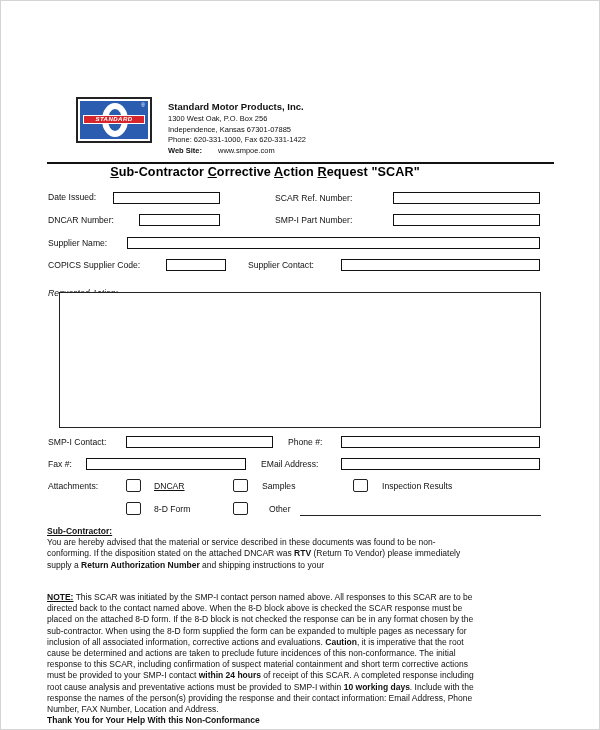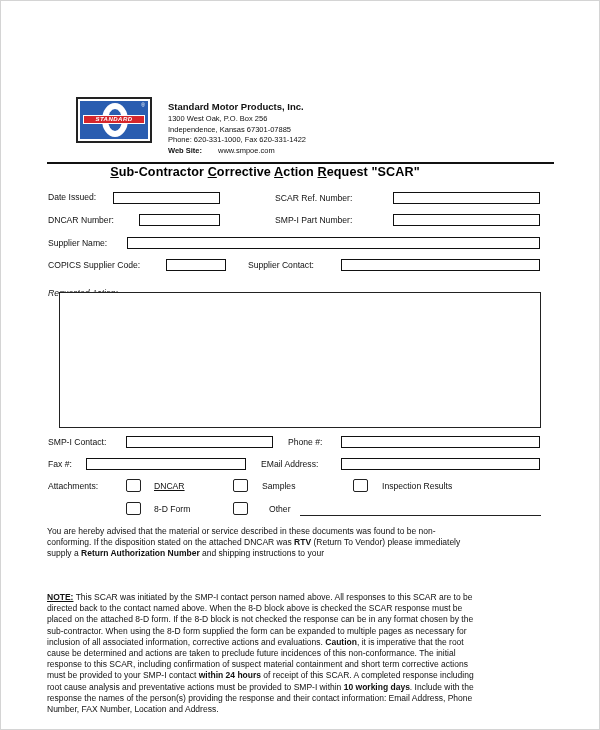--- a/index.html
+++ b/index.html
@@ -100,20 +100,22 @@
   <div class="abs lbl" style="left:381px;top:436px;">Inspection Results</div>
 
   <div class="abs cb" style="left:125px;top:457px;"></div>
   <div class="abs lbl" style="left:153px;top:459px;">8-D Form</div>
 
   <div class="abs cb" style="left:232px;top:457px;"></div>
   <div class="abs lbl" style="left:268px;top:459px;">Other</div>
   <div class="abs line" style="left:299px;top:470px;width:241px;"></div>
 
   <div class="abs para" style="top:481px;">
+    <div class="heading-u">Sub-Contractor:</div>
     <div><span>You are hereby advised that the material or service described in these documents was found to be non-conforming.  If the disposition stated on the attached DNCAR was </span><b>RTV</b><span> (Return To Vendor) please immediately supply a </span><b>Return Authorization Number</b><span> and shipping instructions to your</span></div>
   </div>
 
   <div class="abs para" style="top:547px;">
     <div><span class="heading-u">NOTE:</span><span>  This SCAR was initiated by the SMP-I contact person named above.  All responses to this SCAR are to be directed back to the contact named above.  When the 8-D block above is checked the SCAR response must be placed on the attached 8-D form. If the 8-D block is not checked the response can be in any format chosen by the sub-contractor.  When using the 8-D form supplied the form can be expanded to multiple pages as necessary for inclusion of all associated information, corrective actions and evaluations.  </span><b>Caution</b><span>, it is imperative that the root cause be determined and actions are taken to preclude future incidences of this non-conformance.  The initial response to this SCAR, including confirmation of suspect material containment and short term corrective actions must be provided to your SMP-I contact </span><b>within 24 hours</b><span> of receipt of this SCAR.  A completed response including root cause analysis and preventative actions must be provided to SMP-I within </span><b>10 working days</b><span>.  Include with the response the names of the person(s) providing the response and their contact  information: Email Address, Phone Number, FAX Number, Location and Address.</span></div>
+    <div style="font-weight:bold;">Thank You for Your Help With this Non-Conformance</div>
   </div>
 
 </div>
 
 </body></html>

